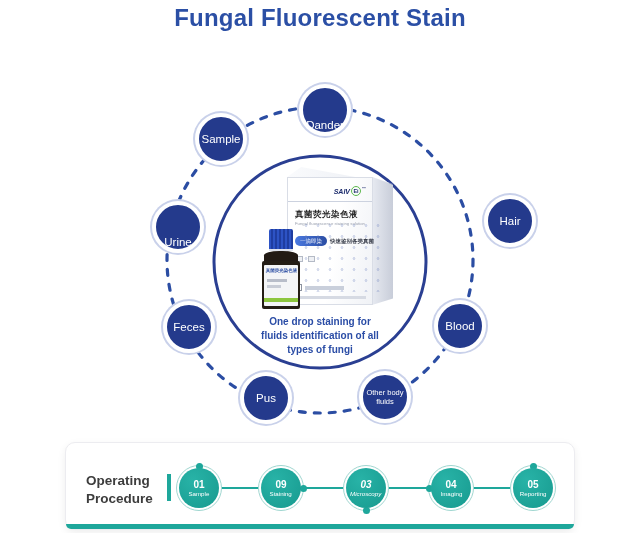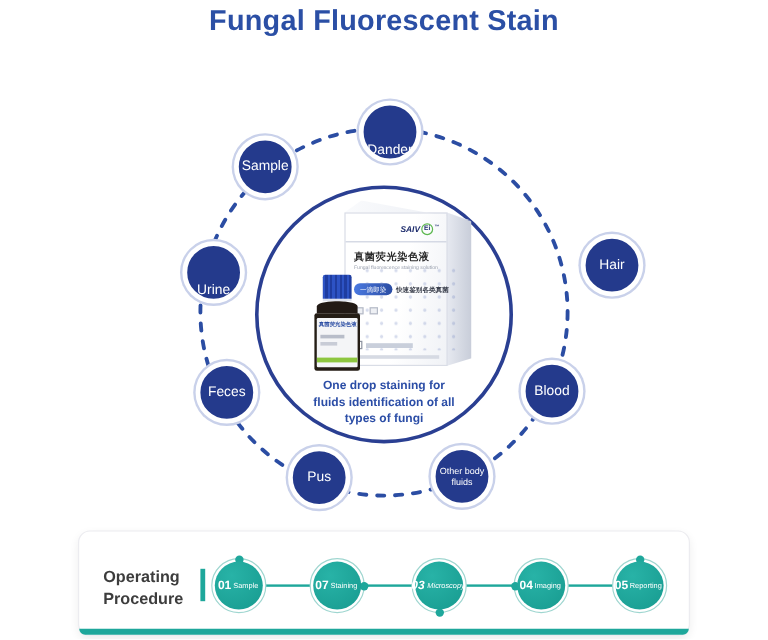--- a/index.html
+++ b/index.html
@@ -106,21 +106,21 @@
   .proc-card .teal-bar { position:absolute; left:0; right:0; bottom:0; height:5px;
            background:#1ea79b; border-radius:0 0 9px 9px; }
   .proc-heading { position:absolute; left:20px; top:29px; font-size:13.5px; font-weight:bold;
            color:#3d3d3d; line-height:1.3; }
   .proc-sep { position:absolute; left:101px; top:31px; width:3.5px; height:27px; background:#1ea79b; }
   .proc-line { position:absolute; left:133px; top:44px; width:334px; height:2px; background:#1ea79b; }
   .step-ring { position:absolute; top:22px; width:46px; height:46px; border-radius:50%;
            background:#fff; border:1px solid #9fd6d0; }
   .step-ring .inner { position:absolute; inset:2px; border-radius:50%;
            background:radial-gradient(circle at 35% 30%, #28b3a7, #179a8f);
-           display:flex; flex-direction:row; align-items:center; justify-content:center; color:#fff; }
+           display:flex; flex-direction:column; align-items:center; justify-content:center; color:#fff; }
   .step-num { font-size:10px; font-weight:bold; line-height:1.1; }
   .step-label { font-size:7px; transform:scale(.88); white-space:nowrap; }
   .step-0 { left:110px; } .step-1 { left:192px; } .step-2 { left:277px;font-style:italic; }
   .step-3 { left:362px; } .step-4 { left:444px; }
   .node { position:absolute; width:7px; height:7px; border-radius:50%; background:#1ea79b; }
   .node--top { left:50%; margin-left:-3.5px; top:-3.5px; }
   .node--right { right:-3.5px; top:50%; margin-top:-3.5px; }
   .node--bottom { left:50%; margin-left:-3.5px; bottom:-3.5px; }
   .node--left { left:-3.5px; top:50%; margin-top:-3.5px; }
 </style>
@@ -219,21 +219,21 @@
     <div class="step-ring step-0">
       <span class="node node--top"></span>
       <div class="inner">
         <span class="step-num">01</span>
         <span class="step-label">Sample</span>
       </div>
     </div>
     <div class="step-ring step-1">
       <span class="node node--right"></span>
       <div class="inner">
-        <span class="step-num">07</span>
+        <span class="step-num">09</span>
         <span class="step-label">Staining</span>
       </div>
     </div>
     <div class="step-ring step-2">
       <span class="node node--bottom"></span>
       <div class="inner">
         <span class="step-num">03</span>
         <span class="step-label">Microscopy</span>
       </div>
     </div>

